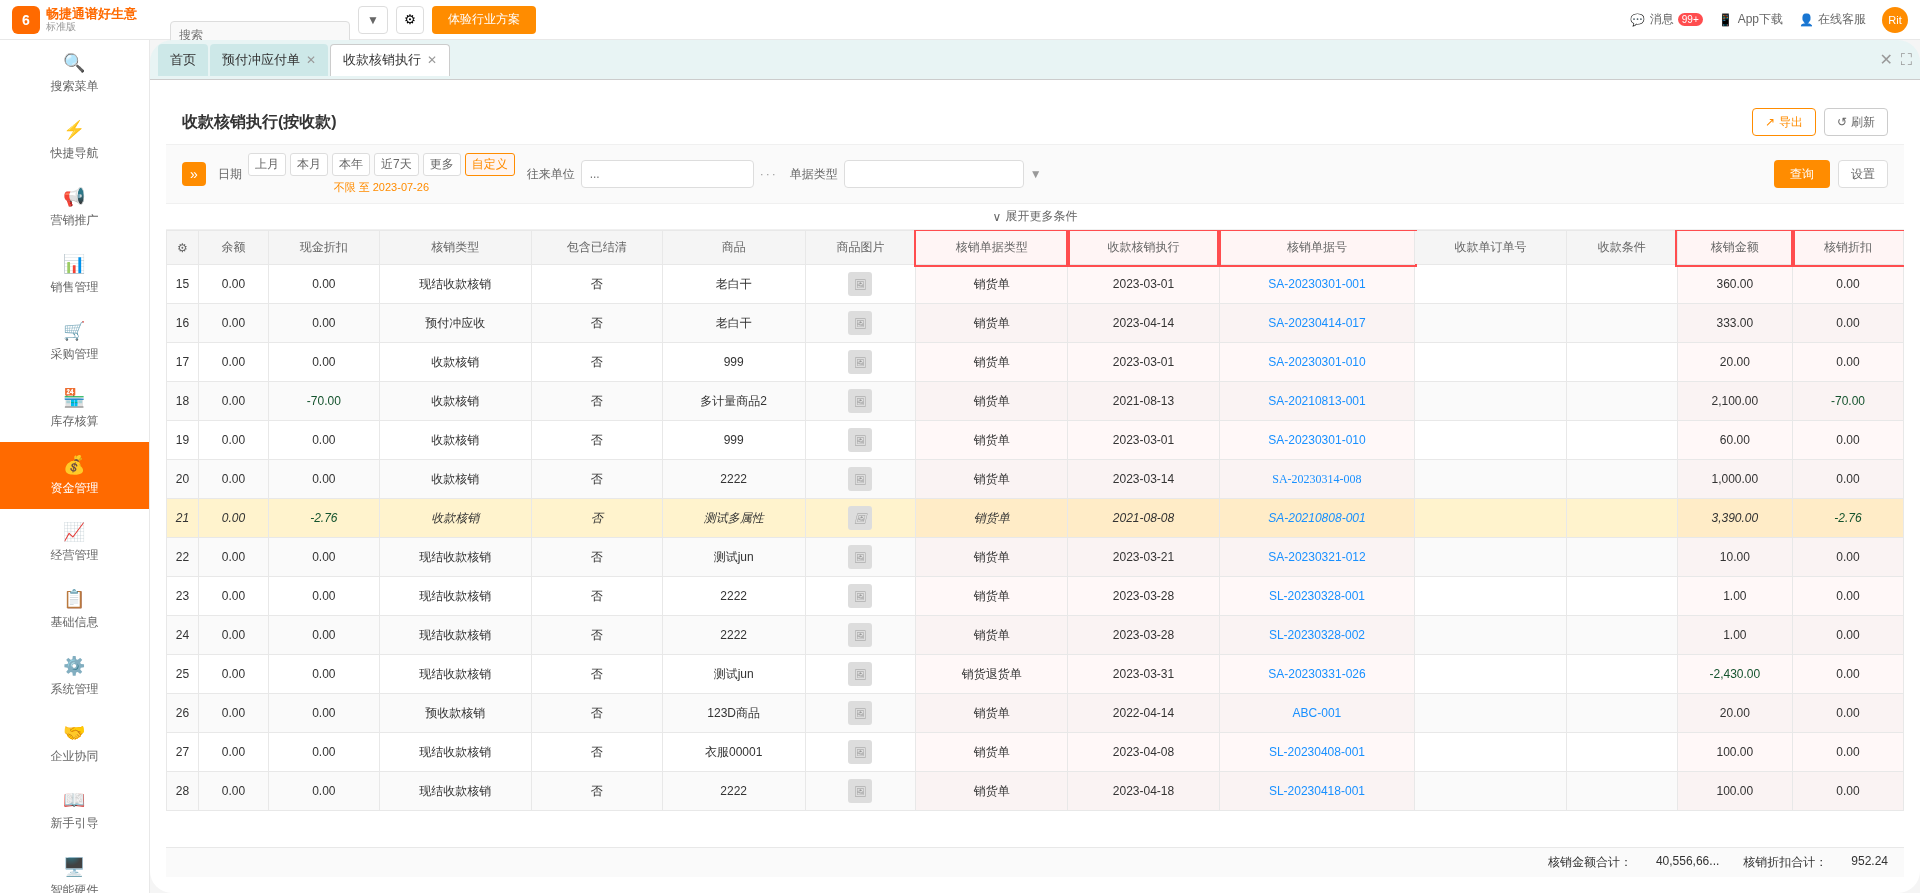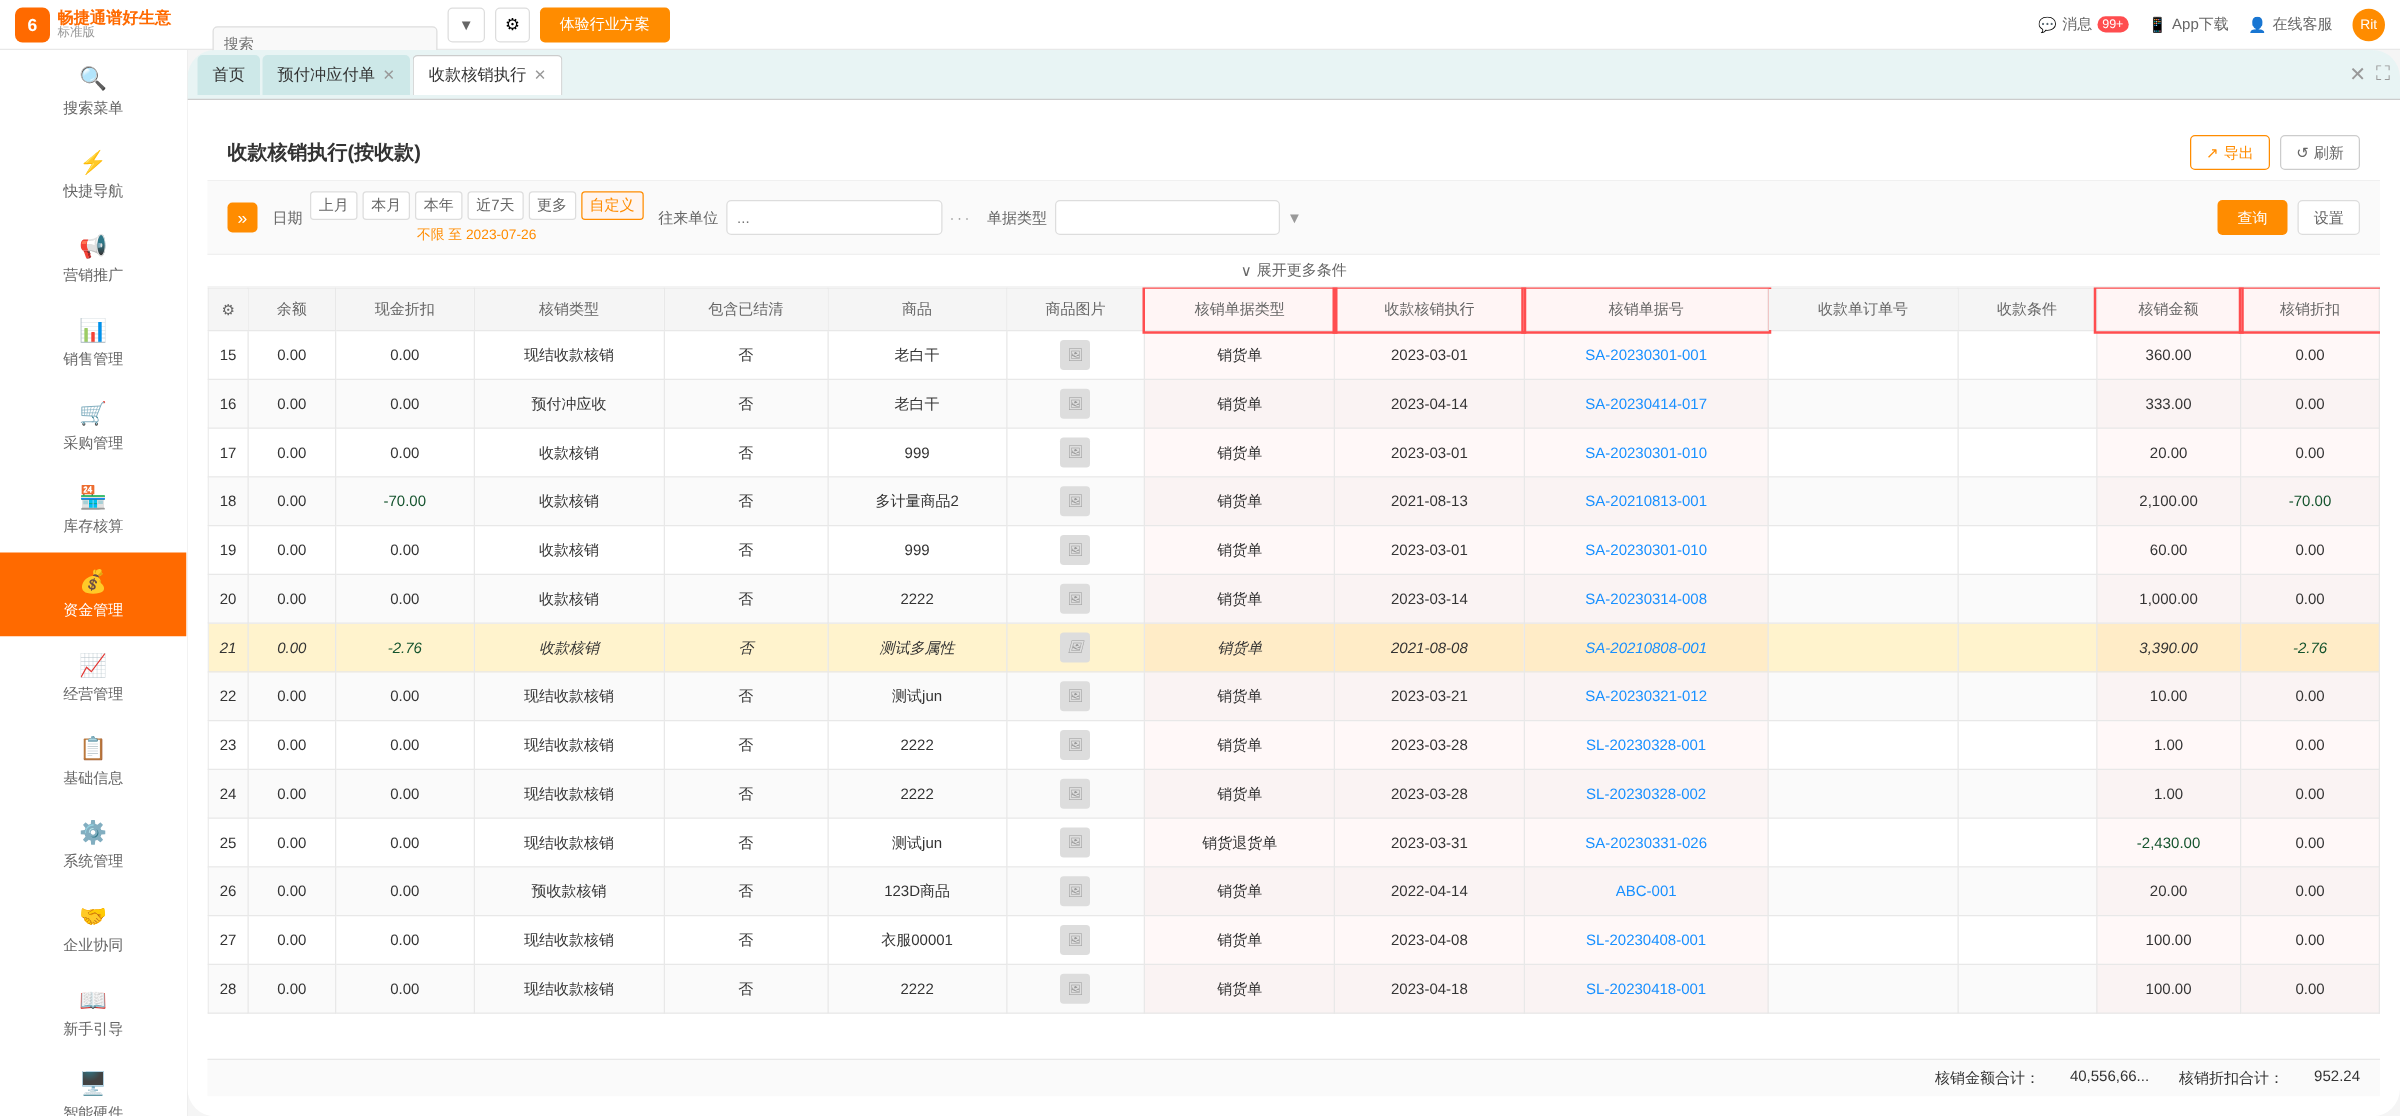--- a/index.html
+++ b/index.html
@@ -380,21 +380,21 @@
       <td>0.00</td>
       <td class="">0.00</td>
       <td>收款核销</td>
       <td>否</td>
       <td>2222</td>
       <td>
                   <div style="width:24px;height:24px;background:#ddd;border-radius:3px;margin:0 auto;display:flex;align-items:center;justify-content:center;font-size:10px;color:#999;">🖼</div>
                 </td>
       <td style="background:rgba(255,77,79,0.04);">销货单</td>
       <td style="background:rgba(255,77,79,0.04);">2023-03-14</td>
-      <td style="background:rgba(255,77,79,0.04);"><a class="link-text">SA-20230314-008</a></td>
+      <td style="background:rgba(255,77,79,0.04);font-family:Liberation Serif, serif;"><a class="link-text">SA-20230314-008</a></td>
       <td></td>
       <td></td>
       <td style="background:rgba(255,77,79,0.04);" class="">1,000.00</td>
       <td style="background:rgba(255,77,79,0.04);" class="">0.00</td>
     </tr>
               <tr class="highlighted">
       <td>21</td>
       <td>0.00</td>
       <td class="negative">-2.76</td>
       <td>收款核销</td>

